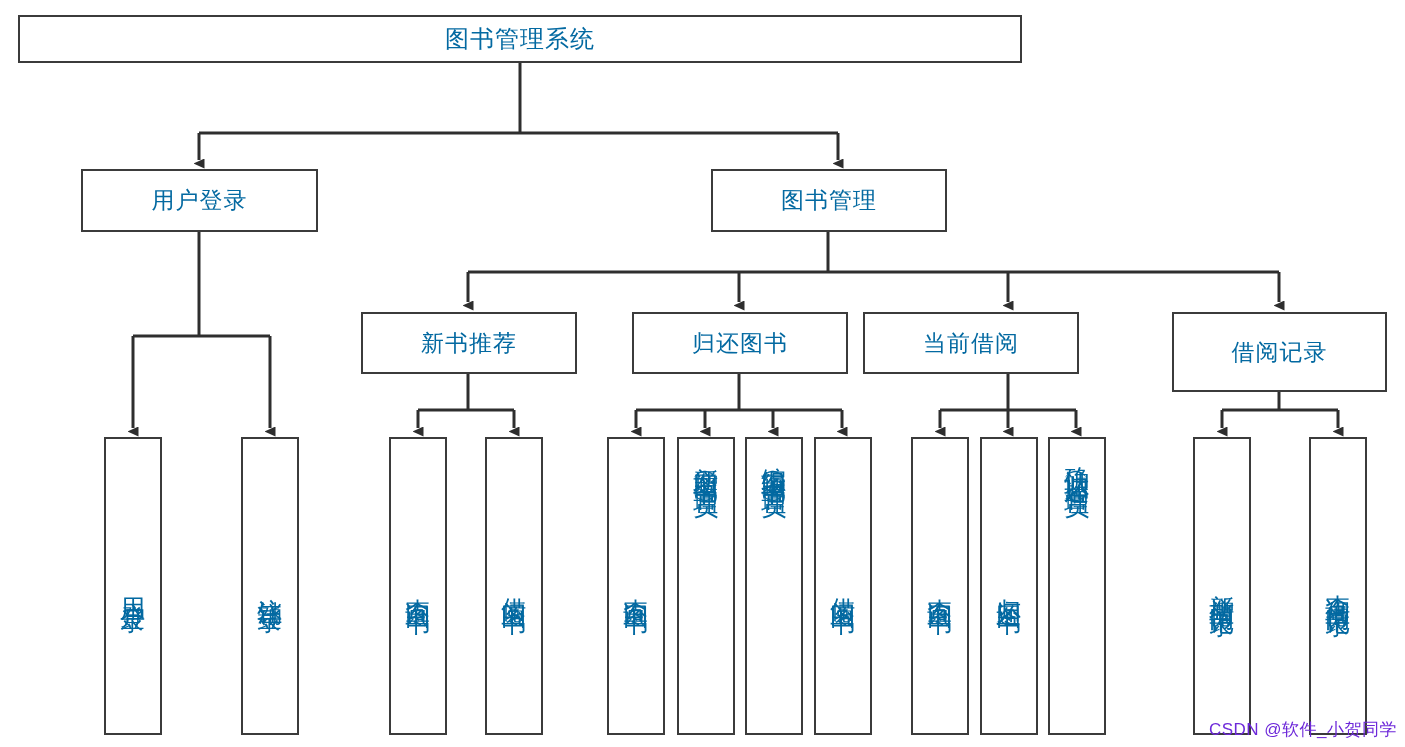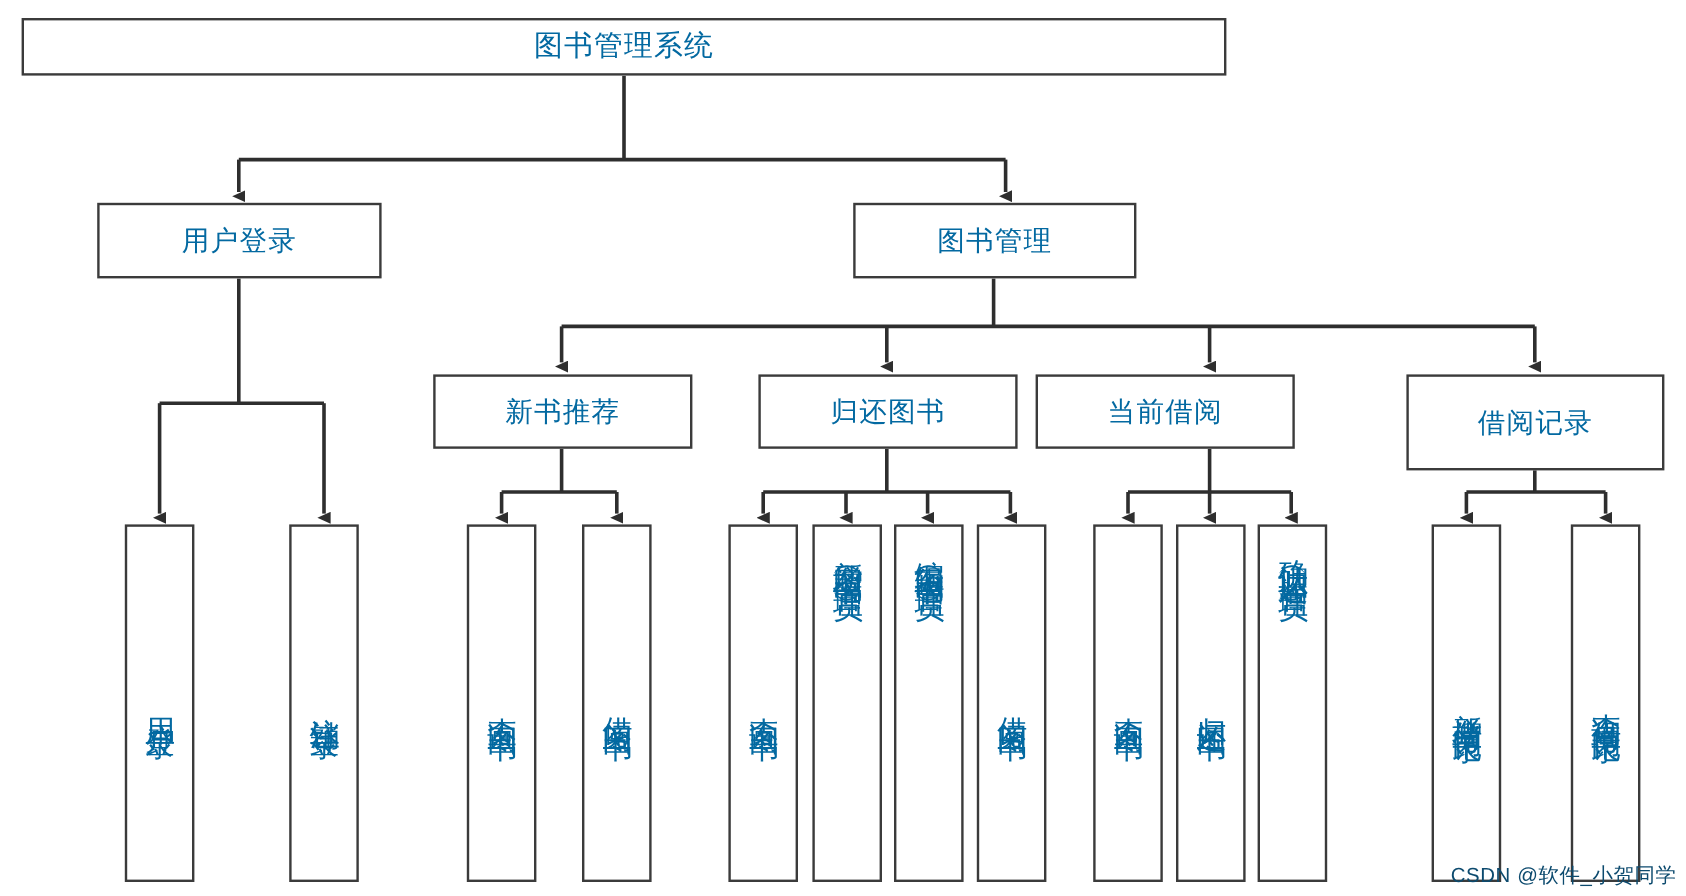--- a/index.html
+++ b/index.html
@@ -11,21 +11,21 @@
         border:2.5px solid #3b3b3b;display:flex;align-items:center;
         justify-content:center;}
   .node .lbl{color:#0369a1;letter-spacing:1px;line-height:1.05;}
   .node.horiz .lbl{font-size:23px;white-space:nowrap;}
   .node.root .lbl{font-size:24px;}
   .node.vert{align-items:flex-start;justify-content:center;padding-top:8px;}
   .node.vert .lbl{writing-mode:vertical-rl;text-orientation:upright;
                   font-size:25px;letter-spacing:4px;white-space:nowrap;}
   .node.vert.mid{align-items:center;padding-top:0;}
   .watermark{position:absolute;right:8px;bottom:6px;font-size:17px;
-             color:#0c4a6e;white-space:nowrap;letter-spacing:.5px;}
+             color:#6d28d9;white-space:nowrap;letter-spacing:.5px;}
 </style>
 </head>
 <body>
 
 <div id="stage">
 
   <svg class="links" viewBox="0 0 1405 747" xmlns="http://www.w3.org/2000/svg">
     <defs>
       <marker id="arw" markerWidth="10" markerHeight="11" refX="1.5" refY="5.5" orient="auto" markerUnits="userSpaceOnUse">
         <path d="M0,0 L10,0 L5,11 z" fill="#2e2e2e"></path>

